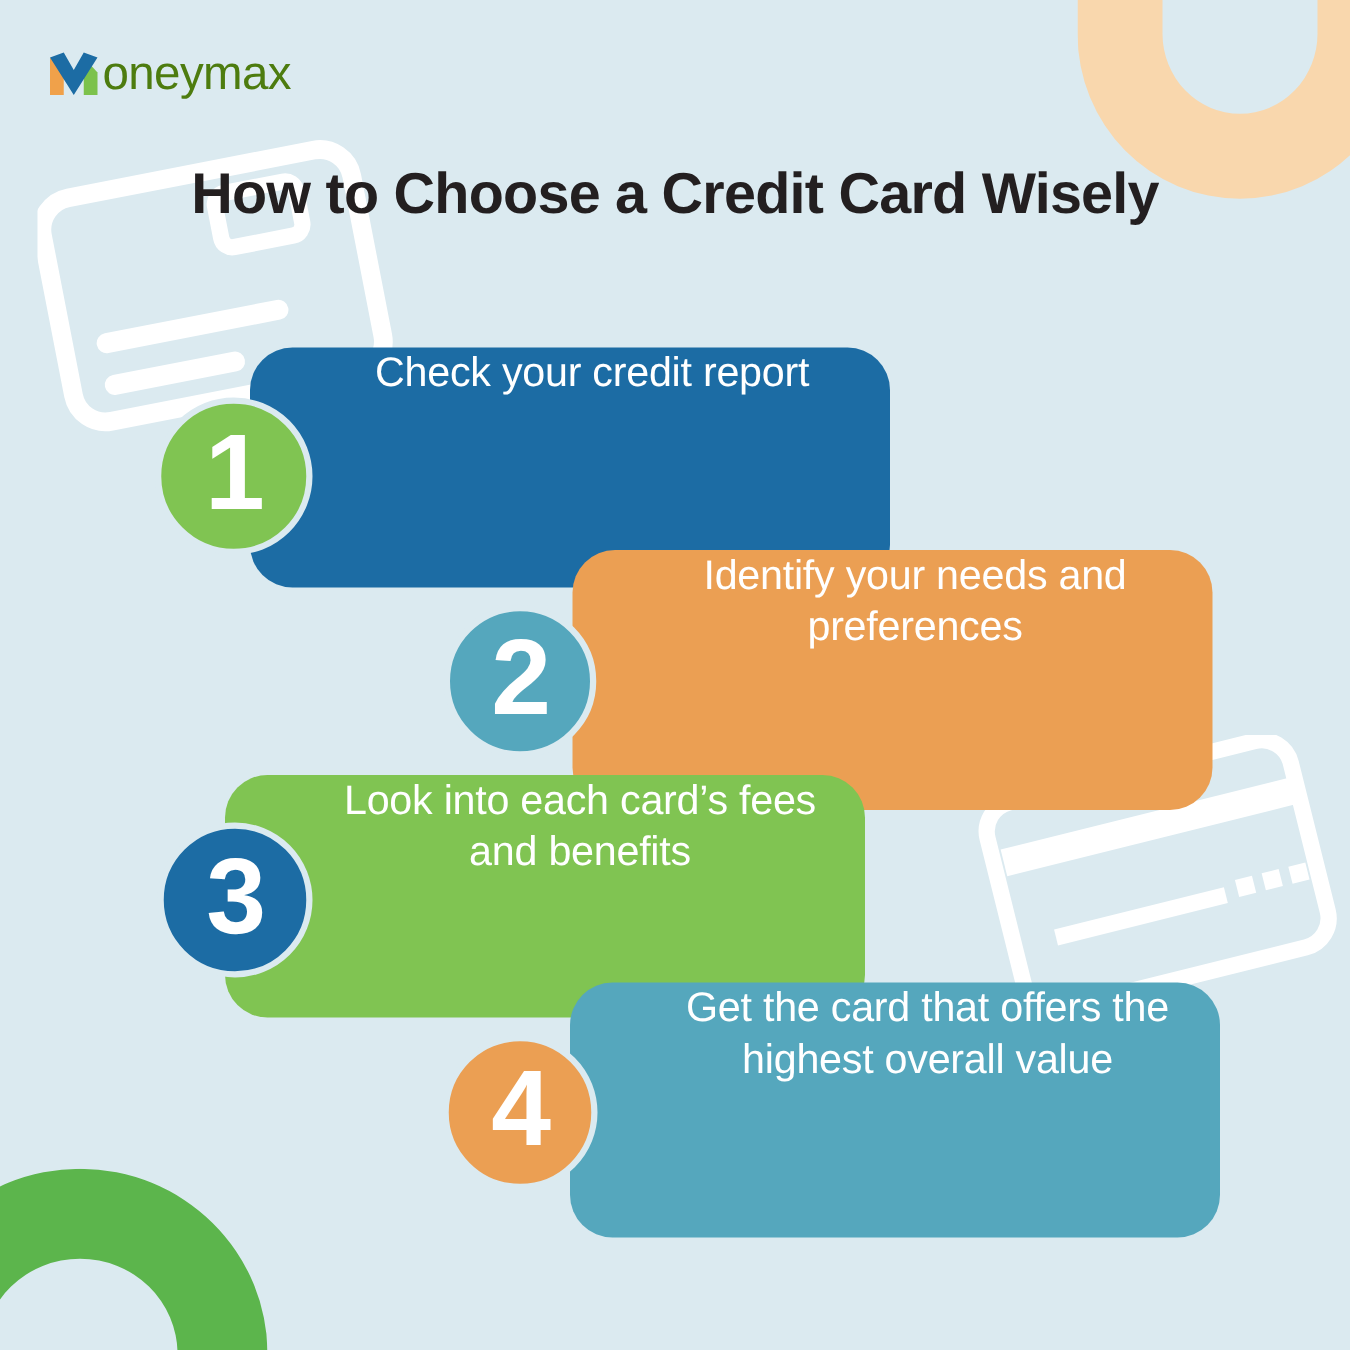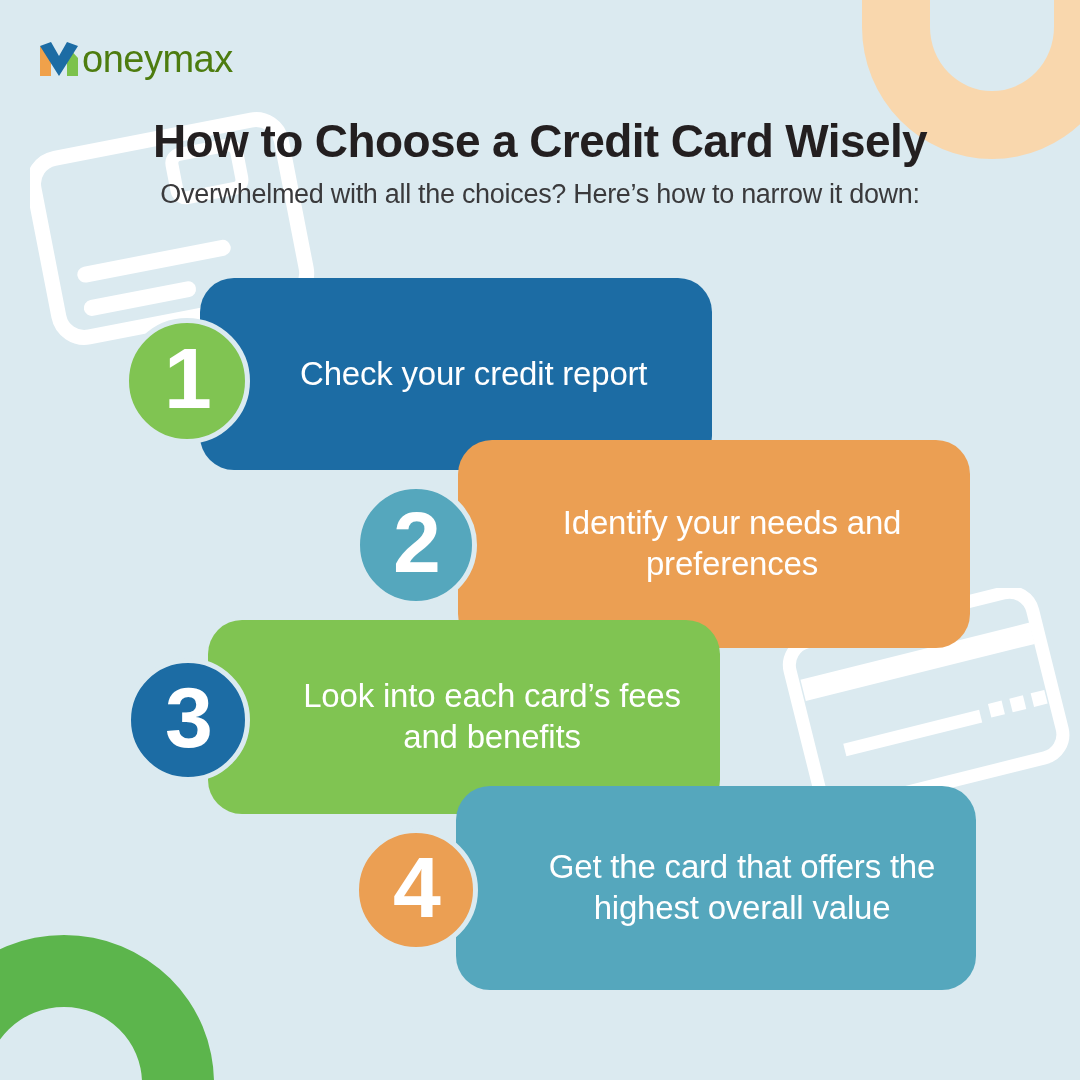--- a/index.html
+++ b/index.html
@@ -32,42 +32,42 @@
   }
   .logo-mark { display:block; }
   .logo-text {
     font-size:38px; font-weight:400; color:#4d7c0f;
     letter-spacing:-0.5px; line-height:1;
     margin-left:-2px;
   }
 
   
   .heading-block {
-    position:absolute; left:0; top:116px; width:1080px;
+    position:absolute; left:0; top:129px; width:1080px;
     text-align:center; z-index:6;
   }
   .title {
     font-size:46px; font-weight:bold; color:#231f20;
     letter-spacing:-0.6px; line-height:1.12;
   }
   .subtitle {
     margin-top:10px;
     font-size:27px; font-weight:400; color:#3a3a3c;
     letter-spacing:-0.3px; line-height:1.2;
   }
 
   
   .steps { position:absolute; inset:0; z-index:4; }
 
   .step { position:absolute; }
 
   .step-card {
     position:absolute;
     border-radius:34px;
-    display:flex; align-items:center;
+    display:flex; align-items:flex-start;
   }
   .step-text {
     color:#ffffff;
     font-size:33px;
     font-weight:400;
     line-height:1.24;
     letter-spacing:-0.2px;
   }
 
   .step-badge {
@@ -90,21 +90,21 @@
   #step-1 .step-card { left:200px; top:278px; width:512px; height:192px; }
   #step-1 .step-text { padding-left:100px; padding-right:24px; }
   #step-1 .step-badge { left:124px; top:318px; width:126px; height:126px; }
 
   
   #step-2 .step-card { left:458px; top:440px; width:512px; height:208px; }
   #step-2 .step-text { padding-left:80px; padding-right:44px; text-align:center; width:100%; }
   #step-2 .step-badge { left:355px; top:484px; width:122px; height:122px; }
 
   
-  #step-3 .step-card { left:208px; top:620px; width:512px; height:194px; }
+  #step-3 .step-card { left:180px; top:620px; width:512px; height:194px; }
   #step-3 .step-text { padding-left:78px; padding-right:22px; text-align:center; width:100%; }
   #step-3 .step-badge { left:126px; top:658px; width:124px; height:124px; }
 
   
   #step-4 .step-card { left:456px; top:786px; width:520px; height:204px; }
   #step-4 .step-text { padding-left:78px; padding-right:26px; text-align:center; width:100%; }
   #step-4 .step-badge { left:354px; top:828px; width:124px; height:124px; }
 </style>
 </head>
 <body>
@@ -146,21 +146,20 @@
     <svg class="logo-mark" width="46" height="46" viewBox="0 0 46 46">
       <path d="M4 10 L4 40 L15 40 L15 22 Z" fill="#f0a14a"></path>
       <path d="M31 10 L31 40 L42 40 L42 22 Z" fill="#7cc24c"></path>
       <path d="M4 10 L15 6 L23 20 L31 6 L42 10 L23 40 Z" fill="#1c6ca4"></path>
     </svg>
     <span class="logo-text">oneymax</span>
   </div>
 
   <div class="heading-block">
     <div class="title">How to Choose a Credit Card Wisely</div>
-    <div class="subtitle">Overwhelmed with all the choices? Here’s how to narrow it down:</div>
   </div>
 
   <div class="steps">
 
     <div class="step" id="step-1">
       <div class="step-card" style="background:#1c6ca4;">
         <div class="step-text">Check your credit report</div>
       </div>
       <div class="step-badge" style="background:#80c452;">
         <span class="step-num">1</span>

